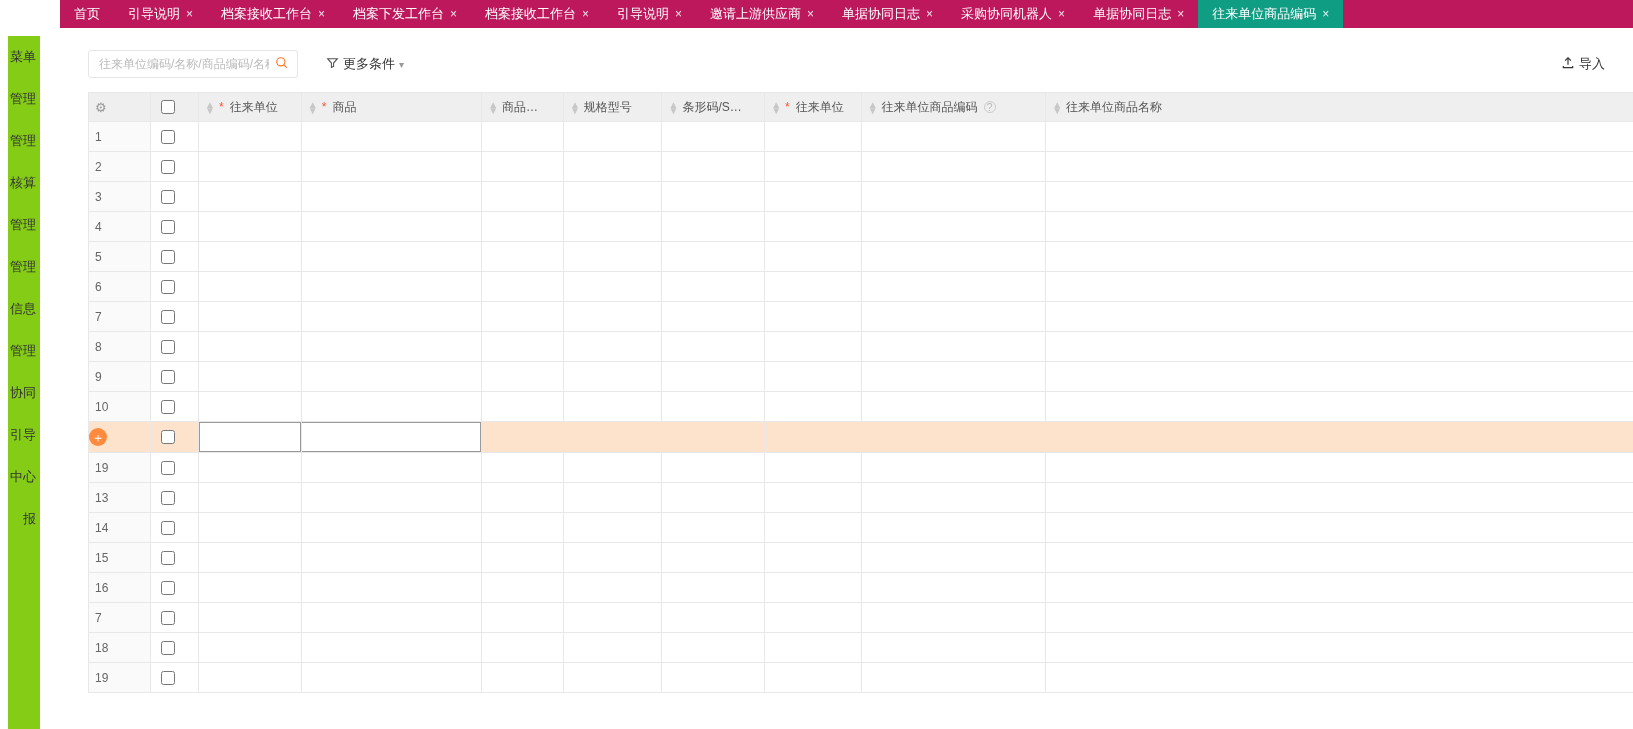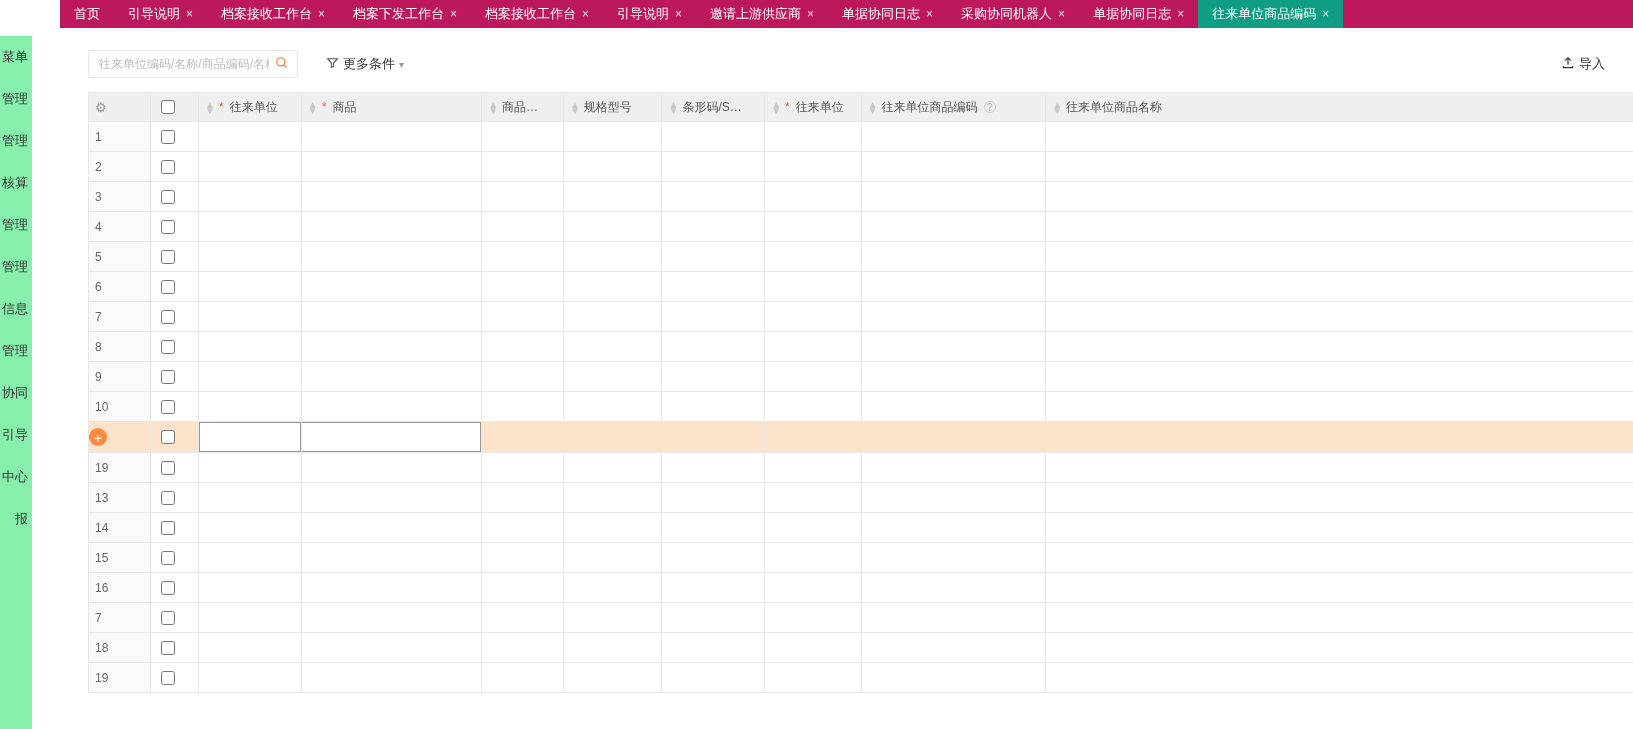--- a/index.html
+++ b/index.html
@@ -1,22 +1,22 @@
 <!DOCTYPE html>
 <html><head>
 <meta charset="utf-8">
 <style>
   * { box-sizing: border-box; }
   html,body { margin:0; padding:0; font-family: "Microsoft YaHei","PingFang SC",Arial,sans-serif; font-size:13px; color:#333; background:#fff; overflow:hidden;}
   body { width:1633px; height:729px; position:relative; }
 
   
   .sidebar {
-    position:absolute; left:0; top:36px; width:32px; height:calc(100% - 36px);
-    background:#86efac; 
+    position:absolute; left:8px; top:36px; width:32px; height:calc(100% - 36px);
+    background:#84cc16; 
   }
   .sidebar-item {
     height:42px; line-height:42px; font-size:13px; color:#333; text-align:right; padding-right:4px; white-space:nowrap; overflow:hidden;
   }
 
   
   .tabs {
     position:absolute; left:60px; top:0; right:0; height:28px;
     background:#be185d; color:#fff; display:flex; align-items:stretch;
     font-size:13px;

